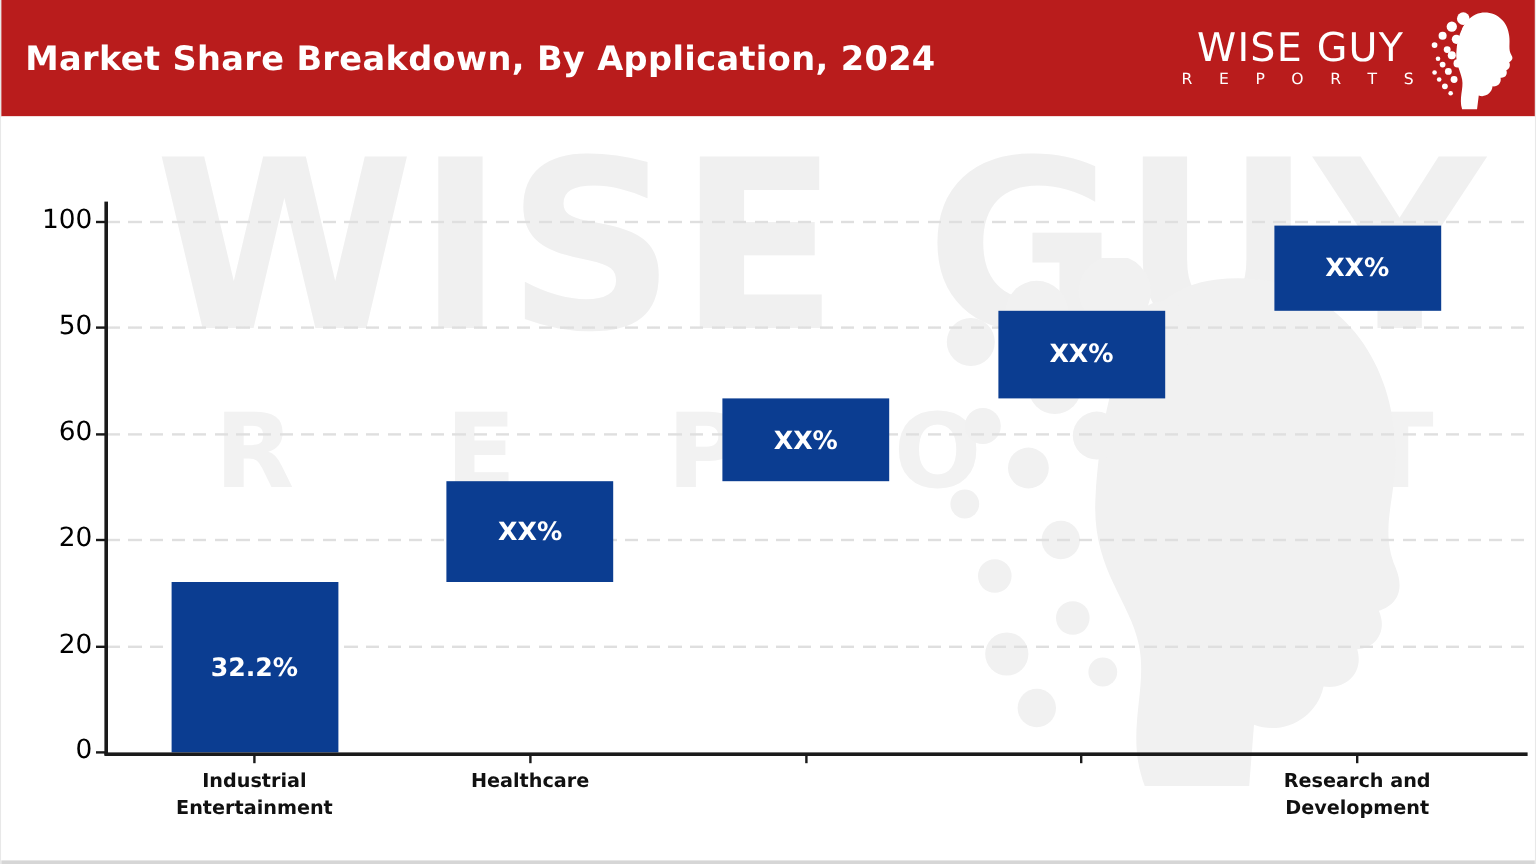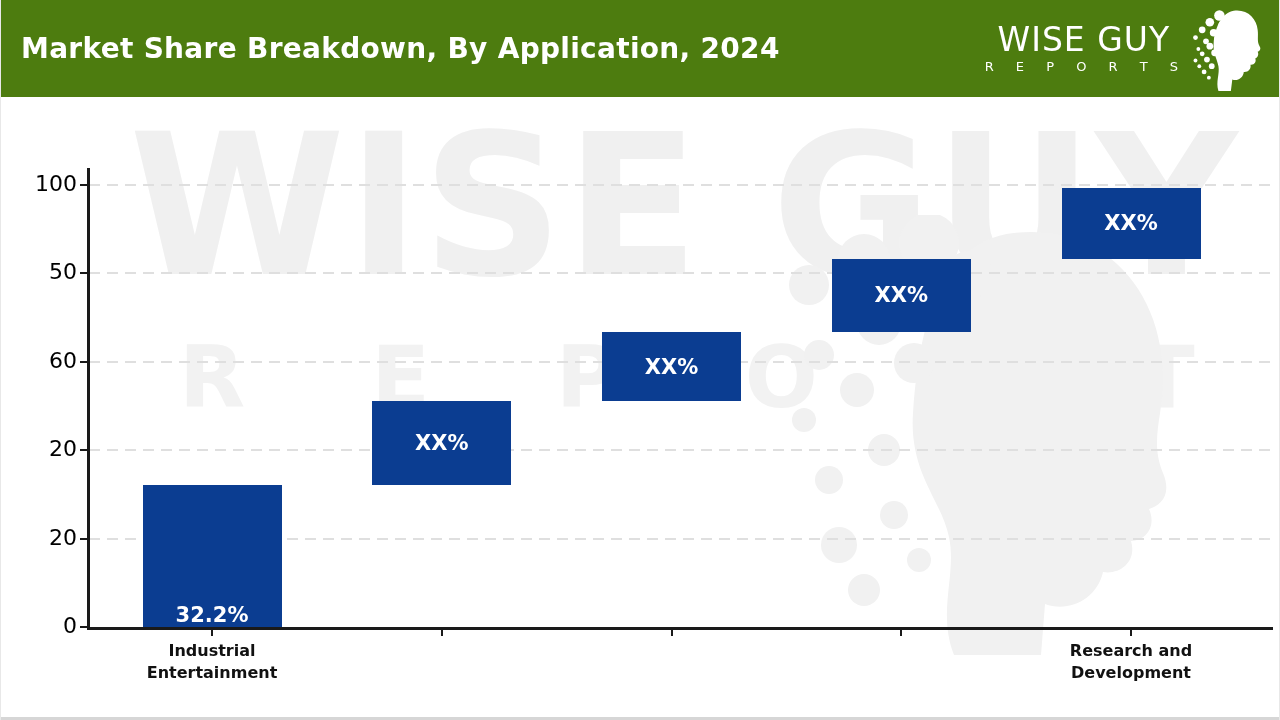--- a/index.html
+++ b/index.html
@@ -3,21 +3,21 @@
 <meta charset="utf-8">
 <style>
   html,body{margin:0;padding:0;background:#fff;}
   #page{
     position:relative;width:1280px;height:720px;overflow:hidden;background:#ffffff;
     font-family:"DejaVu Sans","Liberation Sans",sans-serif;
     border-left:1px solid #e8e8e8;border-right:1px solid #e8e8e8;box-sizing:border-box;
   }
   
   #header{
-    position:absolute;left:0;top:0;width:1280px;height:97px;background:#4d7c0f;
+    position:absolute;left:0;top:0;width:1280px;height:97px;background:#b91c1c;
     display:flex;align-items:center;justify-content:space-between;box-sizing:border-box;
     padding:0 14px 0 20px;
     gap:32px;
   }
   #chart-title{
     color:#ffffff;font-size:28px;font-weight:bold;letter-spacing:0.3px;margin:0;
   }
   #logo{display:flex;align-items:center;gap:2px;}
   .logo-text{display:flex;flex-direction:column;align-items:center;color:#fff;}
   .logo-line1{font-size:33px;font-weight:500;letter-spacing:1px;line-height:1.05;}
@@ -107,30 +107,31 @@
       <div style="position: absolute; left: 14px; width: 62px; top: 339.2px; text-align: right; font: 22px &quot;DejaVu Sans&quot;, &quot;Liberation Sans&quot;, sans-serif; color: rgb(0, 0, 0);">20</div>
       <div style="position: absolute; left: 88px; width: 1184px; top: 263.8px; height: 2px; background: repeating-linear-gradient(90deg, rgb(223, 223, 223) 0px, rgb(223, 223, 223) 11px, transparent 11px, transparent 18px);"></div>
       <div style="position: absolute; left: 79px; width: 9px; top: 263.8px; height: 2px; background: rgb(26, 26, 26);"></div>
       <div style="position: absolute; left: 14px; width: 62px; top: 250.8px; text-align: right; font: 22px &quot;DejaVu Sans&quot;, &quot;Liberation Sans&quot;, sans-serif; color: rgb(0, 0, 0);">60</div>
       <div style="position: absolute; left: 88px; width: 1184px; top: 175.4px; height: 2px; background: repeating-linear-gradient(90deg, rgb(223, 223, 223) 0px, rgb(223, 223, 223) 11px, transparent 11px, transparent 18px);"></div>
       <div style="position: absolute; left: 79px; width: 9px; top: 175.4px; height: 2px; background: rgb(26, 26, 26);"></div>
       <div style="position: absolute; left: 14px; width: 62px; top: 162.4px; text-align: right; font: 22px &quot;DejaVu Sans&quot;, &quot;Liberation Sans&quot;, sans-serif; color: rgb(0, 0, 0);">50</div>
       <div style="position: absolute; left: 88px; width: 1184px; top: 87px; height: 2px; background: repeating-linear-gradient(90deg, rgb(223, 223, 223) 0px, rgb(223, 223, 223) 11px, transparent 11px, transparent 18px);"></div>
       <div style="position: absolute; left: 79px; width: 9px; top: 87px; height: 2px; background: rgb(26, 26, 26);"></div>
       <div style="position: absolute; left: 14px; width: 62px; top: 74px; text-align: right; font: 22px &quot;DejaVu Sans&quot;, &quot;Liberation Sans&quot;, sans-serif; color: rgb(0, 0, 0);">100</div>
-      <div style="position: absolute; left: 141.5px; width: 139px; top: 387.676px; height: 142.324px; background: rgb(11, 61, 145); display: flex; align-items: flex-end; justify-content: center;">
+      <div style="position: absolute; left: 141.5px; width: 139px; top: 387.676px; height: 142.324px; background: rgb(11, 61, 145); display: flex; align-items: center; justify-content: center;">
         <div style="color: rgb(255, 255, 255); font: bold 21px &quot;DejaVu Sans&quot;, &quot;Liberation Sans&quot;, sans-serif;">32.2%</div>
       </div>
       <div style="position: absolute; left: 210px; width: 2px; top: 531px; height: 8px; background: rgb(26, 26, 26);"></div>
       <div style="position: absolute; left: 96px; width: 230px; top: 543px; text-align: center; font: bold 16px / 1.35 &quot;DejaVu Sans&quot;, &quot;Liberation Sans&quot;, sans-serif; color: rgb(17, 17, 17); white-space: pre-line;">Industrial
 Entertainment</div>
       <div style="position: absolute; left: 371.25px; width: 139px; top: 304.138px; height: 83.538px; background: rgb(11, 61, 145); display: flex; align-items: center; justify-content: center;">
         <div style="color: rgb(255, 255, 255); font: bold 21px &quot;DejaVu Sans&quot;, &quot;Liberation Sans&quot;, sans-serif;">XX%</div>
       </div>
       <div style="position: absolute; left: 439.75px; width: 2px; top: 531px; height: 8px; background: rgb(26, 26, 26);"></div>
+      <div style="position: absolute; left: 325.75px; width: 230px; top: 543px; text-align: center; font: bold 16px / 1.35 &quot;DejaVu Sans&quot;, &quot;Liberation Sans&quot;, sans-serif; color: rgb(17, 17, 17); white-space: pre-line;">Healthcare</div>
       <div style="position: absolute; left: 601px; width: 139px; top: 235.186px; height: 68.952px; background: rgb(11, 61, 145); display: flex; align-items: center; justify-content: center;">
         <div style="color: rgb(255, 255, 255); font: bold 21px &quot;DejaVu Sans&quot;, &quot;Liberation Sans&quot;, sans-serif;">XX%</div>
       </div>
       <div style="position: absolute; left: 669.5px; width: 2px; top: 531px; height: 8px; background: rgb(26, 26, 26);"></div>
       <div style="position: absolute; left: 830.75px; width: 139px; top: 161.814px; height: 73.372px; background: rgb(11, 61, 145); display: flex; align-items: center; justify-content: center;">
         <div style="color: rgb(255, 255, 255); font: bold 21px &quot;DejaVu Sans&quot;, &quot;Liberation Sans&quot;, sans-serif;">XX%</div>
       </div>
       <div style="position: absolute; left: 899.25px; width: 2px; top: 531px; height: 8px; background: rgb(26, 26, 26);"></div>
       <div style="position: absolute; left: 1060.5px; width: 139px; top: 90.652px; height: 71.162px; background: rgb(11, 61, 145); display: flex; align-items: center; justify-content: center;">
         <div style="color: rgb(255, 255, 255); font: bold 21px &quot;DejaVu Sans&quot;, &quot;Liberation Sans&quot;, sans-serif;">XX%</div>

